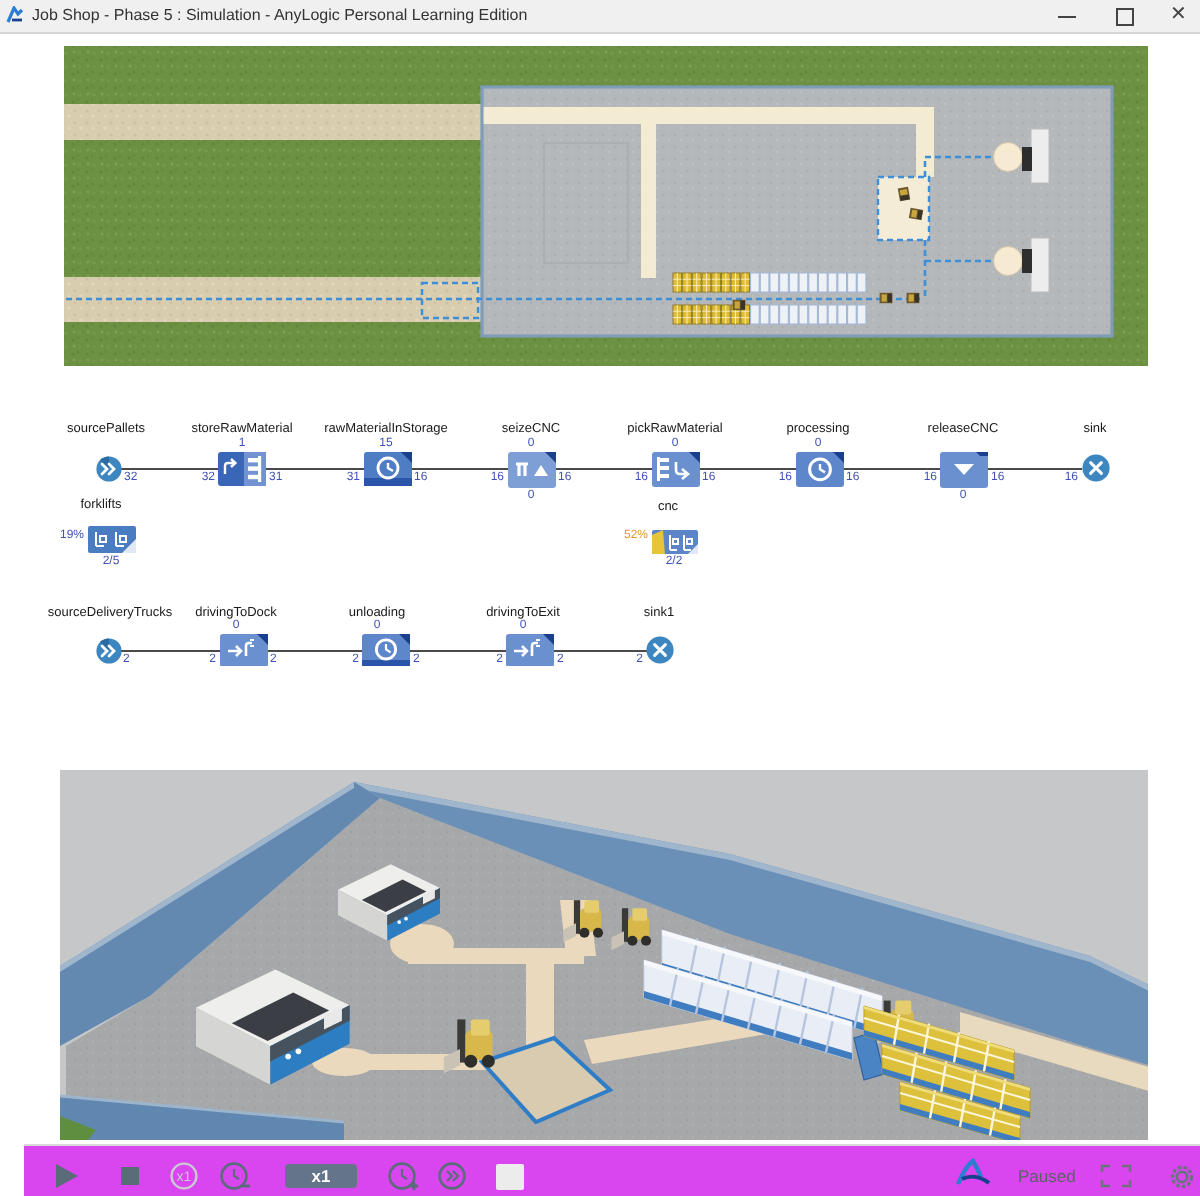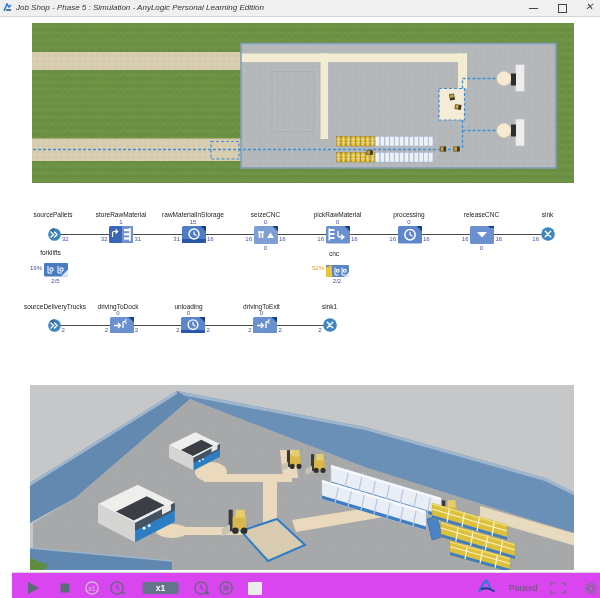--- a/index.html
+++ b/index.html
@@ -7,21 +7,21 @@
        font-family:"Liberation Sans",sans-serif;}
   .abs{position:absolute;}
   .lbl{position:absolute;font-size:6.5px;color:#1a1a1a;white-space:nowrap;transform:translateX(-50%);}
   .num{position:absolute;font-size:6px;color:#3f51b5;white-space:nowrap;}
   .numc{position:absolute;font-size:6px;color:#3f51b5;white-space:nowrap;transform:translateX(-50%);}
 </style>
 </head>
 <body>
 <div id="app">
 
-  <div class="abs" style="left:0;top:0;width:600px;height:16px;background:#f0f0f0;border-bottom:1px solid #d5d5d5;font-style:italic;">
+  <div class="abs" style="left:0;top:0;width:600px;height:16px;background:#f0f0f0;border-bottom:1px solid #d5d5d5;">
 
     <svg class="abs" style="left:3px;top:3px" width="10" height="10" viewBox="0 0 10 10">
       <path d="M1 8 L4 1 L6 4 L8 2" stroke="#2e7dd1" stroke-width="1.6" fill="none"></path>
       <path d="M3 7 L8 7" stroke="#1b3f8f" stroke-width="1.4" fill="none"></path>
     </svg>
 
     <div class="abs" style="left:16px;top:3px;font-size:8px;color:#333;">Job Shop - Phase 5 : Simulation - AnyLogic Personal Learning Edition</div>
 
     <div class="abs" style="left:529px;top:8px;width:9px;height:1px;background:#444;"></div>
 

